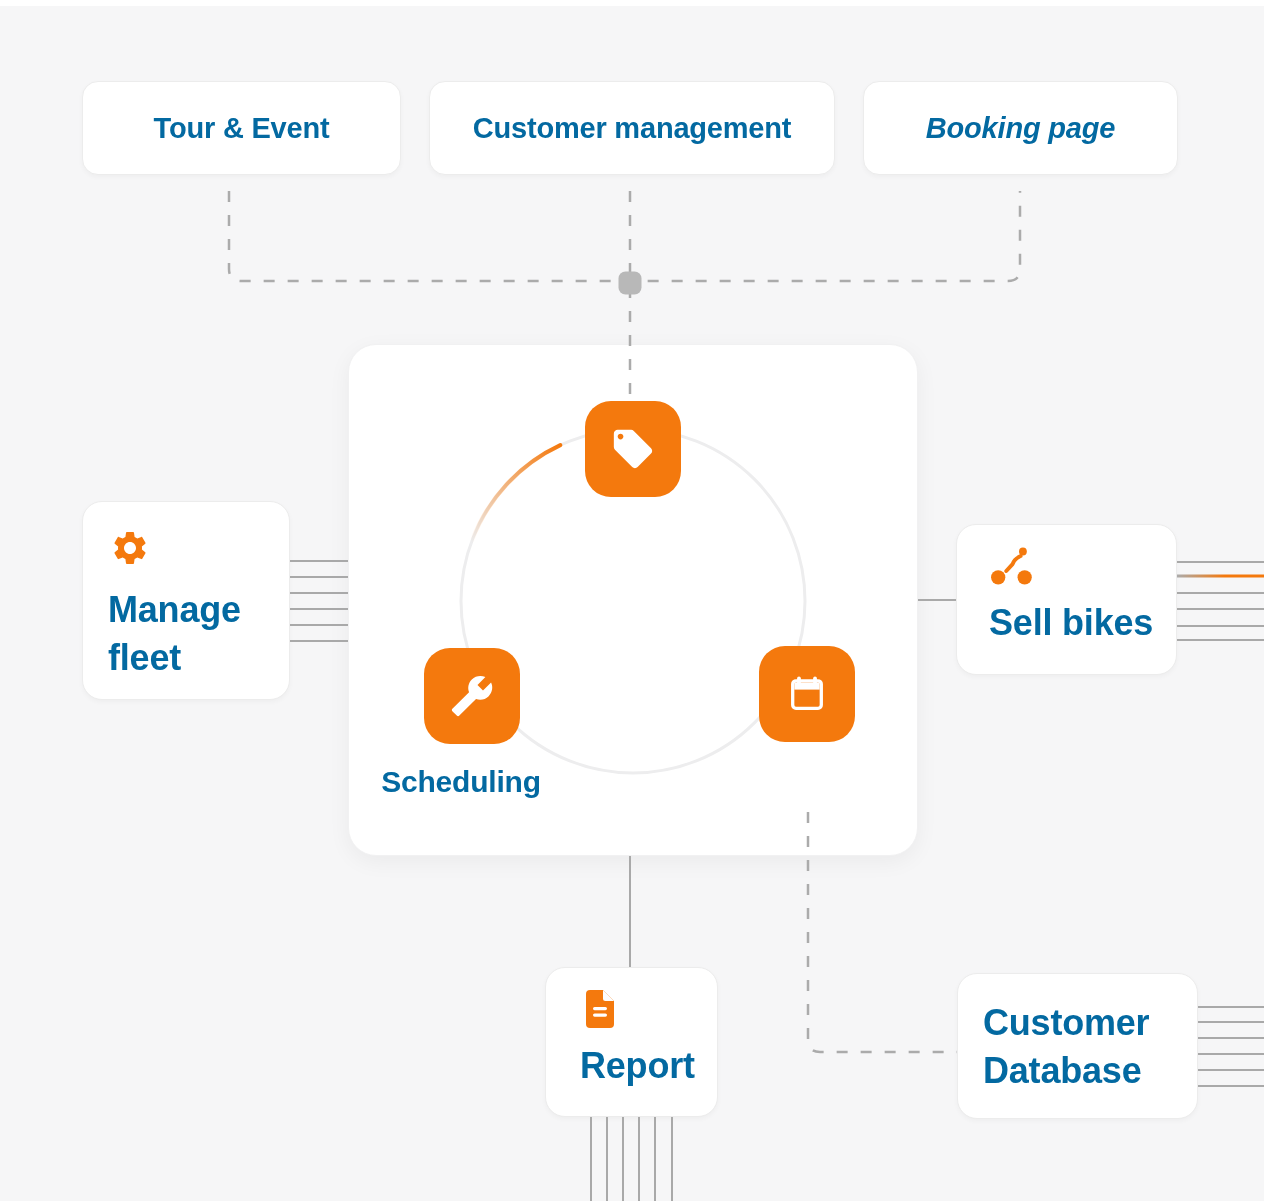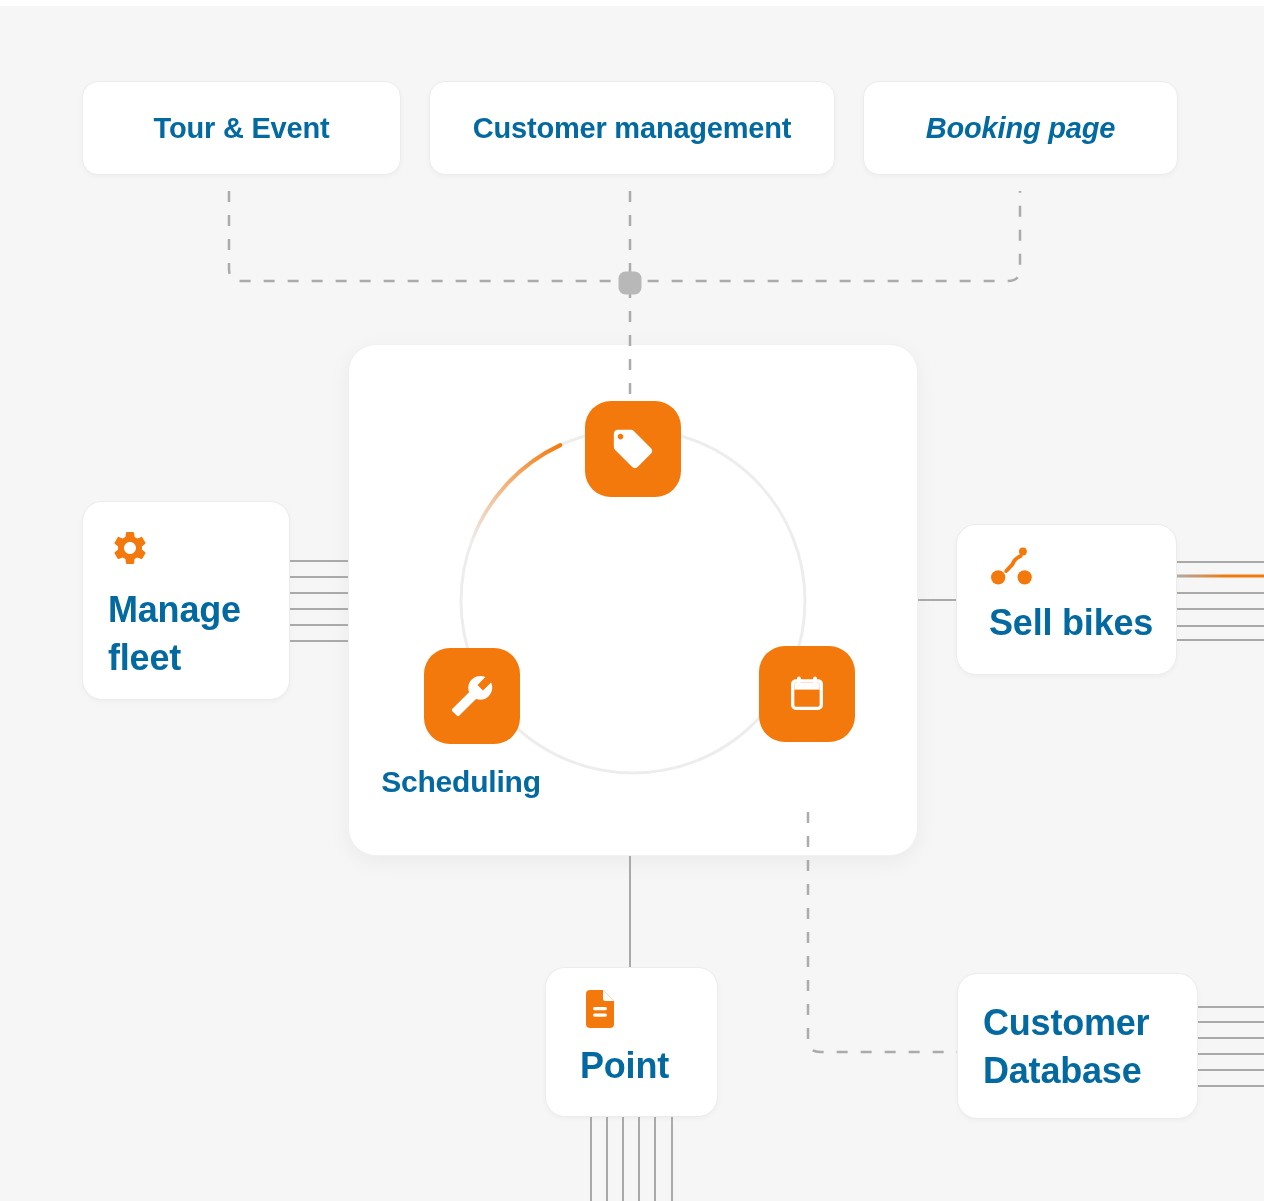--- a/index.html
+++ b/index.html
@@ -141,16 +141,16 @@
 
   <div class="card" style="left:545px;top:967px;width:173px;height:150px;border-radius:20px;">
     <span class="small-icon" style="left:36px;top:20px;">
       <svg width="36" height="42" viewBox="0 0 36 42">
         <path d="M4 6 a4 4 0 0 1 4 -4 h13 l11 11 v23 a4 4 0 0 1 -4 4 H8 a4 4 0 0 1 -4 -4 z" fill="#F4790D"></path>
         <path d="M21 2 l11 11 h-8.5 a2.5 2.5 0 0 1 -2.5 -2.5 z" fill="#FDFDFD"></path>
         <rect x="11" y="19" width="14" height="3.2" rx="1.6" fill="#FFFFFF"></rect>
         <rect x="11" y="25.5" width="14" height="3.2" rx="1.6" fill="#FFFFFF"></rect>
       </svg>
     </span>
-    <div class="abs-label side-label" style="left:34px;top:74px;">Point</div>
+    <div class="abs-label side-label" style="left:34px;top:74px;">Report</div>
   </div>
 
 </div>
 
 </body></html>

